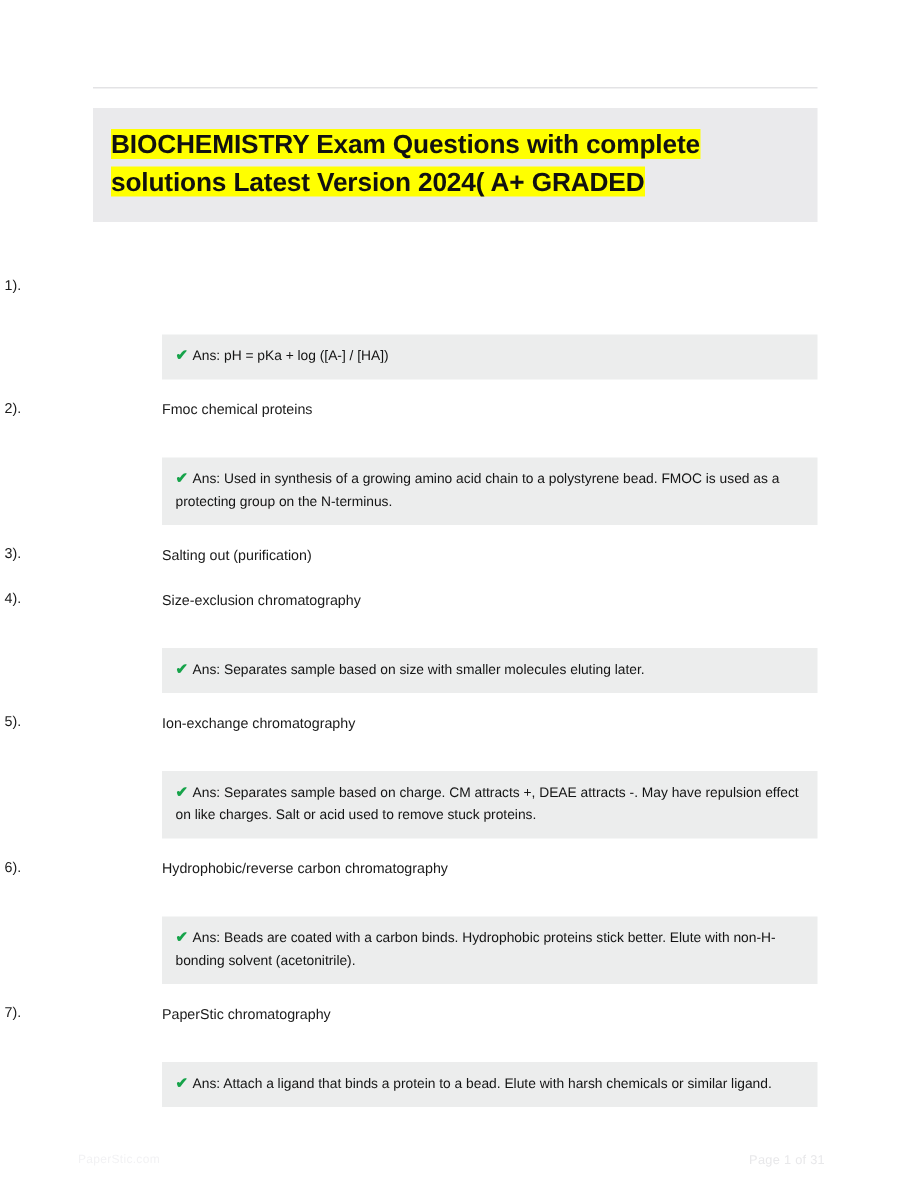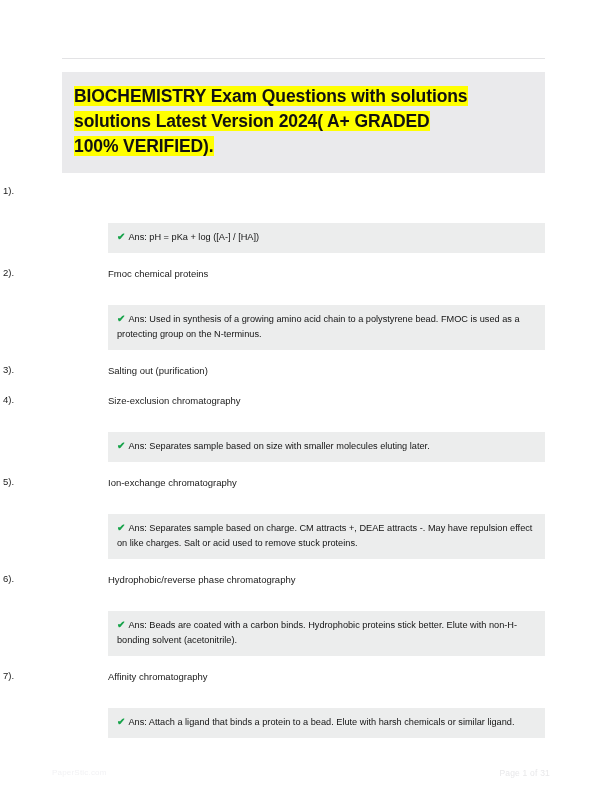--- a/index.html
+++ b/index.html
@@ -147,21 +147,21 @@
   }
 </style>
 </head>
 <body>
 
 <div class="page">
 
   <div class="top-divider"></div>
 
   <div class="doc-title-block">
-    <h1 class="doc-title"><span class="hl">BIOCHEMISTRY Exam Questions with solutions</span><br><span class="hl">solutions Latest Version 2024( A+ GRADED</span><br><span class="hl">100% VERIFIED).</span></h1>
+    <h1 class="doc-title"><span class="hl">BIOCHEMISTRY Exam Questions with complete</span><br><span class="hl">solutions Latest Version 2024( A+ GRADED</span><br></h1>
   </div>
 
   <div class="qa-list">
 
     <div class="qa-item">
       <div class="q-row">
         <span class="q-num">1).</span>
       </div>
       <div class="ans-box">
         <p class="ans-line"><span class="check-icon">✔</span><span>Ans: pH = pKa + log ([A-] / [HA])</span></p>
@@ -201,31 +201,31 @@
         <span class="q-text">Ion-exchange chromatography</span>
       </div>
       <div class="ans-box">
         <p class="ans-line"><span class="check-icon">✔</span><span>Ans: Separates sample based on charge. CM attracts +, DEAE attracts -. May have repulsion effect on like charges. Salt or acid used to remove stuck proteins.</span></p>
       </div>
     </div>
 
     <div class="qa-item">
       <div class="q-row">
         <span class="q-num">6).</span>
-        <span class="q-text">Hydrophobic/reverse phase chromatography</span>
+        <span class="q-text">Hydrophobic/reverse carbon chromatography</span>
       </div>
       <div class="ans-box">
         <p class="ans-line"><span class="check-icon">✔</span><span>Ans: Beads are coated with a carbon binds. Hydrophobic proteins stick better. Elute with non-H-bonding solvent (acetonitrile).</span></p>
       </div>
     </div>
 
     <div class="qa-item">
       <div class="q-row">
         <span class="q-num">7).</span>
-        <span class="q-text">Affinity chromatography</span>
+        <span class="q-text">PaperStic chromatography</span>
       </div>
       <div class="ans-box">
         <p class="ans-line"><span class="check-icon">✔</span><span>Ans: Attach a ligand that binds a protein to a bead. Elute with harsh chemicals or similar ligand.</span></p>
       </div>
     </div>
 
   </div>
 
   <div class="footer">
     <span class="footer-left">PaperStic.com</span>

